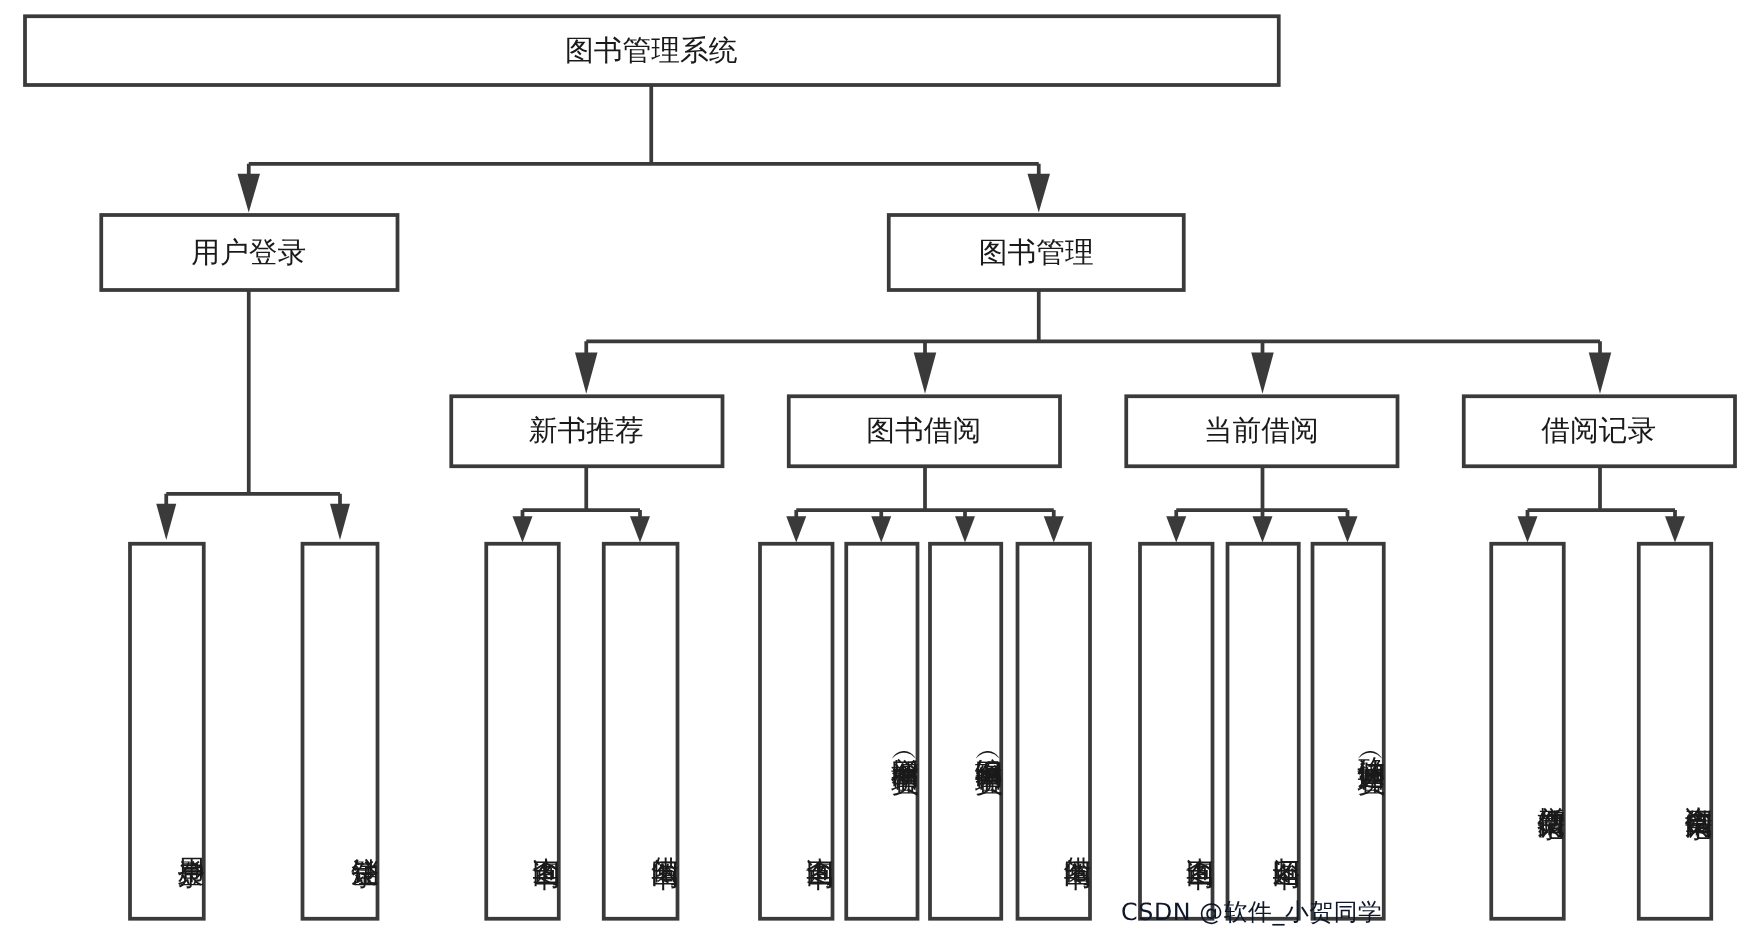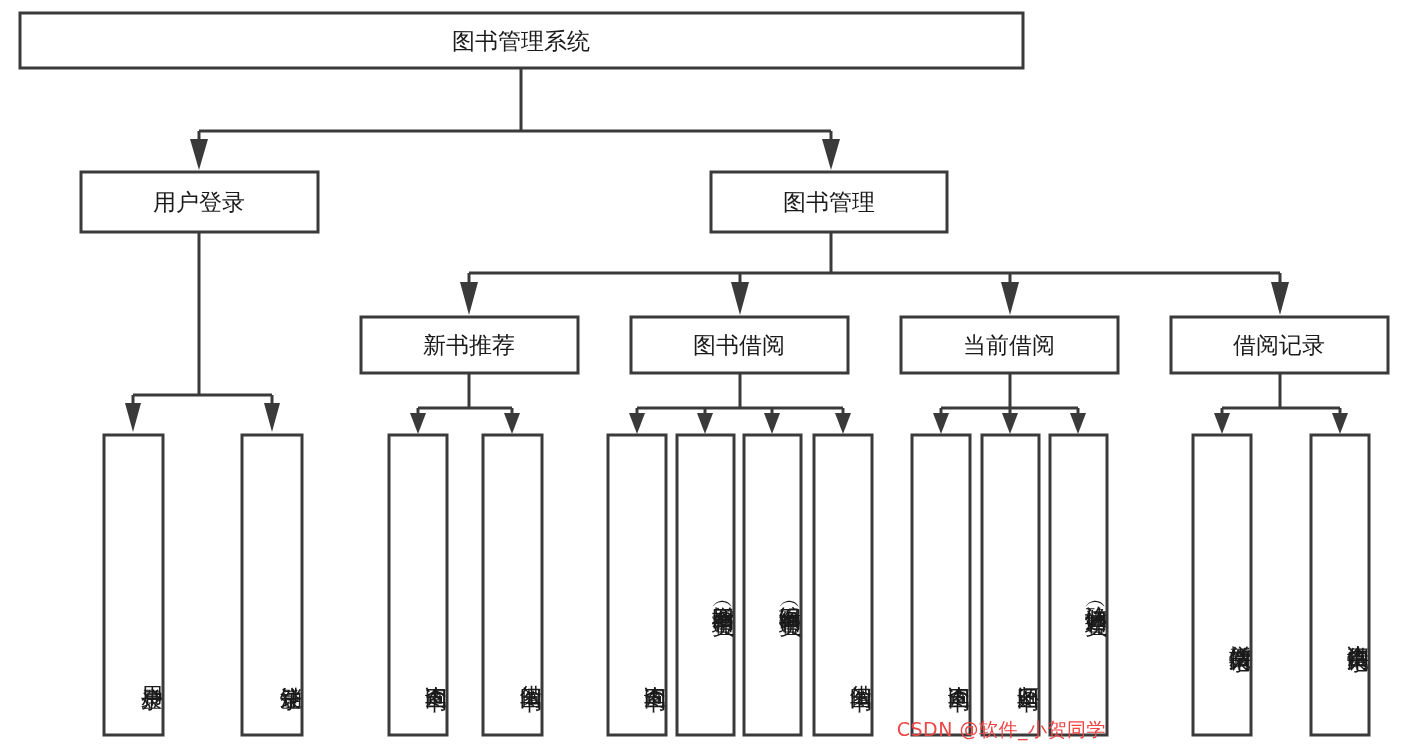--- a/index.html
+++ b/index.html
@@ -62,21 +62,21 @@
     letter-spacing: 1.5px;
     white-space: nowrap;
     pointer-events: none;
   }
   .watermark {
     position: absolute;
     right: 8px;
     bottom: 4px;
     font-family: "DejaVu Sans", "Liberation Sans", sans-serif;
     font-size: 19px;
-    color: #ef4444;
+    color: #0f172a;
     white-space: nowrap;
     letter-spacing: 0.5px;
   }
 </style>
 </head>
 <body>
 
 <div id="diagram-root">
 
   <svg id="flow-svg" viewBox="0 0 1405 747">

